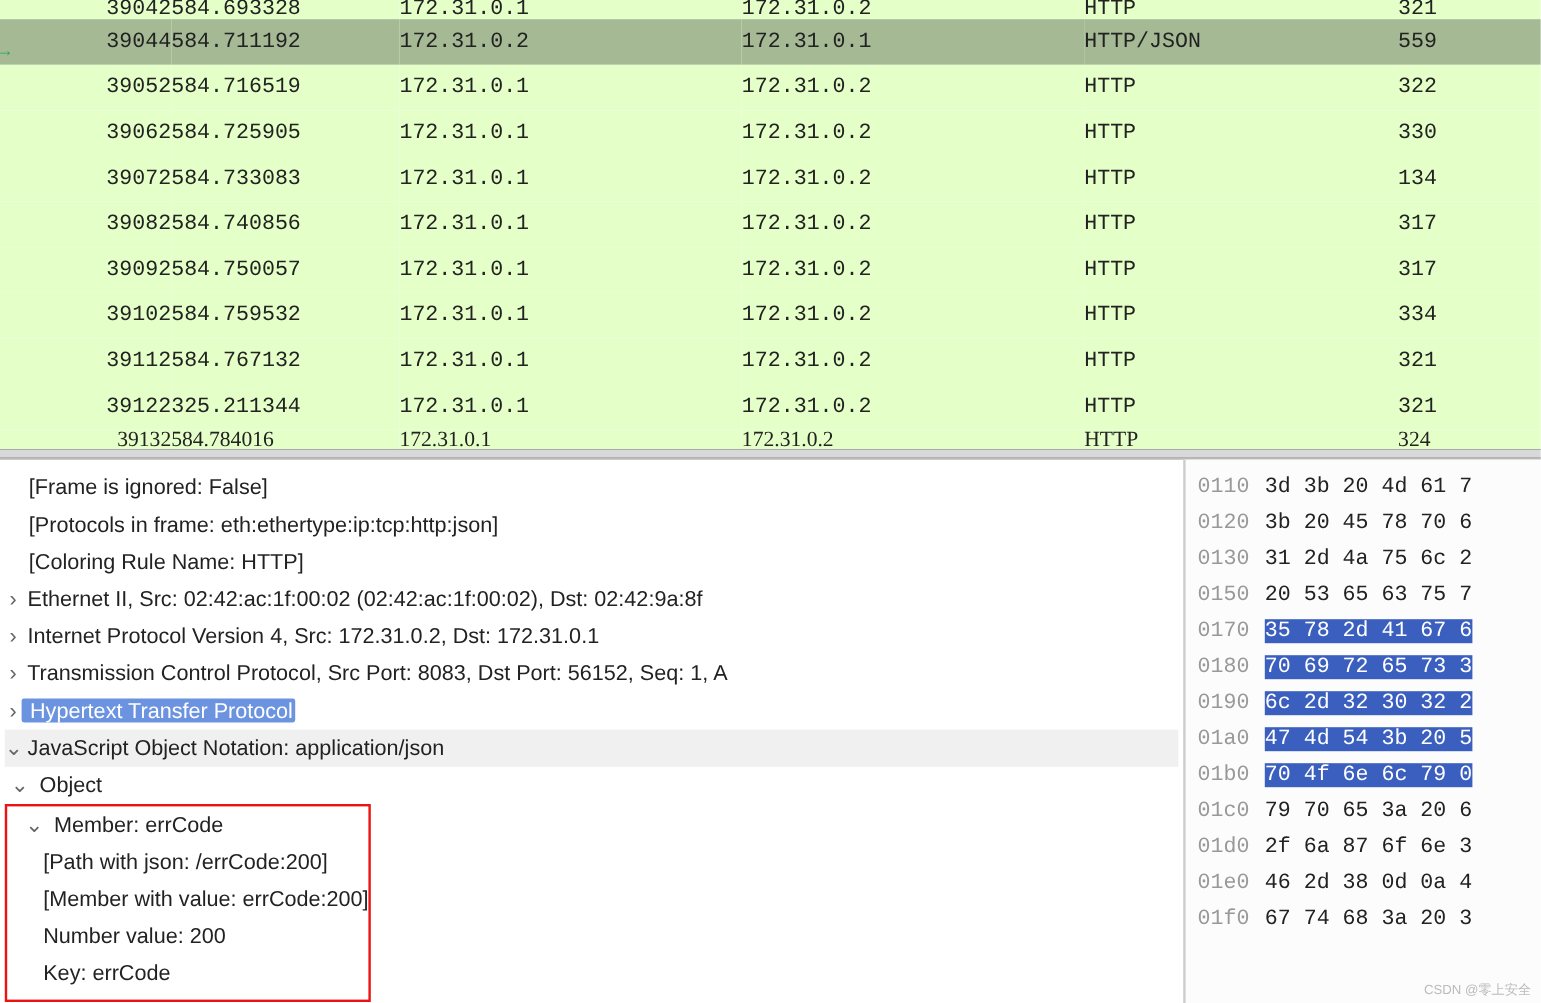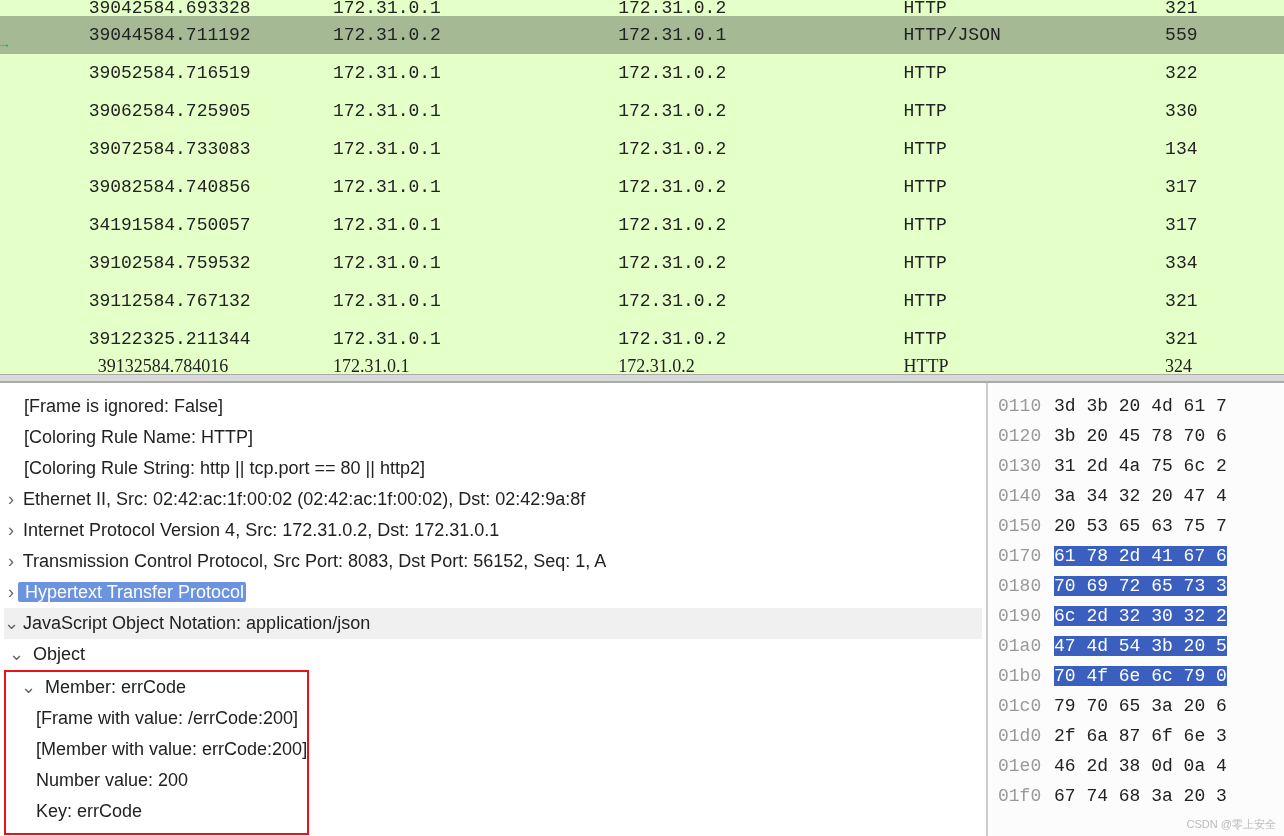--- a/index.html
+++ b/index.html
@@ -76,21 +76,21 @@
         </tr>
         <tr class="row row-http">
           <td class="col-no">39082</td>
           <td class="col-time">584.740856</td>
           <td class="col-src">172.31.0.1</td>
           <td class="col-dst">172.31.0.2</td>
           <td class="col-proto">HTTP</td>
           <td class="col-len">317</td>
         </tr>
         <tr class="row row-http">
-          <td class="col-no">34191</td>
+          <td class="col-no">39092</td>
           <td class="col-time">584.750057</td>
           <td class="col-src">172.31.0.1</td>
           <td class="col-dst">172.31.0.2</td>
           <td class="col-proto">HTTP</td>
           <td class="col-len">317</td>
         </tr>
         <tr class="row row-http">
           <td class="col-no">39102</td>
           <td class="col-time">584.759532</td>
           <td class="col-src">172.31.0.1</td>
@@ -124,44 +124,43 @@
         </tr>
       </tbody>
 </table>
 </div>
 
 <div class="divider"></div>
 
 <div class="bottom-panes">
   <div class="details-pane">
     <div class="tree-line">    [Frame is ignored: False]</div>
+    <div class="tree-line">    [Protocols in frame: eth:ethertype:ip:tcp:http:json]</div>
     <div class="tree-line">    [Coloring Rule Name: HTTP]</div>
-    <div class="tree-line">    [Coloring Rule String: http || tcp.port == 80 || http2]</div>
     <div class="tree-line"><span class="expander">›</span><span> Ethernet II, Src: 02:42:ac:1f:00:02 (02:42:ac:1f:00:02), Dst: 02:42:9a:8f</span></div>
     <div class="tree-line"><span class="expander">›</span><span> Internet Protocol Version 4, Src: 172.31.0.2, Dst: 172.31.0.1</span></div>
     <div class="tree-line"><span class="expander">›</span><span> Transmission Control Protocol, Src Port: 8083, Dst Port: 56152, Seq: 1, A</span></div>
     <div class="tree-line"><span class="expander">›</span><span class="selected-proto"> Hypertext Transfer Protocol</span></div>
     <div class="tree-line" style="background:#f0f0f0;"><span class="expander">⌄</span><span> JavaScript Object Notation: application/json</span></div>
     <div class="tree-line"> <span class="expander">⌄</span><span>  Object</span></div>
     <div class="red-box">
       <div class="tree-line">   <span class="expander">⌄</span><span>  Member: errCode</span></div>
-      <div class="tree-line">      [Frame with value: /errCode:200]</div>
+      <div class="tree-line">      [Path with json: /errCode:200]</div>
       <div class="tree-line">      [Member with value: errCode:200]</div>
       <div class="tree-line">      Number value: 200</div>
       <div class="tree-line">      Key: errCode</div>
       
     </div>
   </div>
   <div class="bytes-pane" id="bytes">
       <div><span class="offset">0110</span><span>3d 3b 20 4d 61 7</span></div>
       <div><span class="offset">0120</span><span>3b 20 45 78 70 6</span></div>
       <div><span class="offset">0130</span><span>31 2d 4a 75 6c 2</span></div>
-      <div><span class="offset">0140</span><span>3a 34 32 20 47 4</span></div>
       <div><span class="offset">0150</span><span>20 53 65 63 75 7</span></div>
-      <div><span class="offset">0170</span><span class="hex-sel">61 78 2d 41 67 6</span></div>
+      <div><span class="offset">0170</span><span class="hex-sel">35 78 2d 41 67 6</span></div>
       <div><span class="offset">0180</span><span class="hex-sel">70 69 72 65 73 3</span></div>
       <div><span class="offset">0190</span><span class="hex-sel">6c 2d 32 30 32 2</span></div>
       <div><span class="offset">01a0</span><span class="hex-sel">47 4d 54 3b 20 5</span></div>
       <div><span class="offset">01b0</span><span class="hex-sel">70 4f 6e 6c 79 0</span></div>
       <div><span class="offset">01c0</span><span>79 70 65 3a 20 6</span></div>
       <div><span class="offset">01d0</span><span>2f 6a 87 6f 6e 3</span></div>
       <div><span class="offset">01e0</span><span>46 2d 38 0d 0a 4</span></div>
       <div><span class="offset">01f0</span><span>67 74 68 3a 20 3</span></div>
     </div>
 </div>

